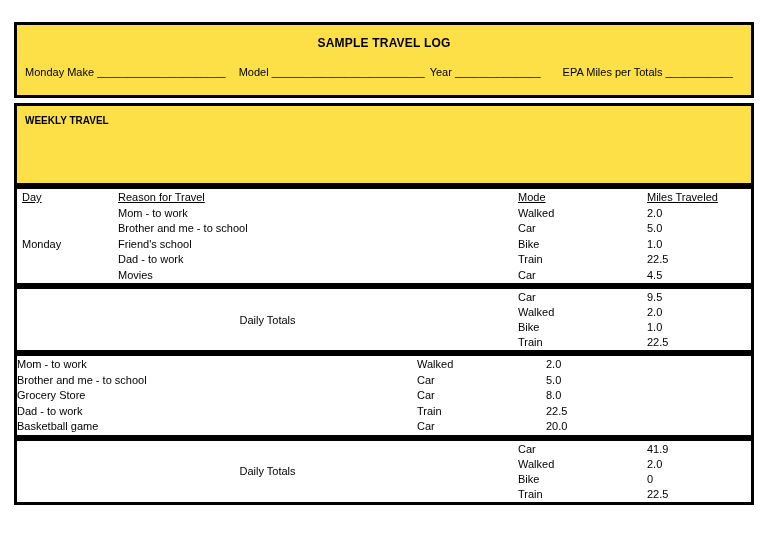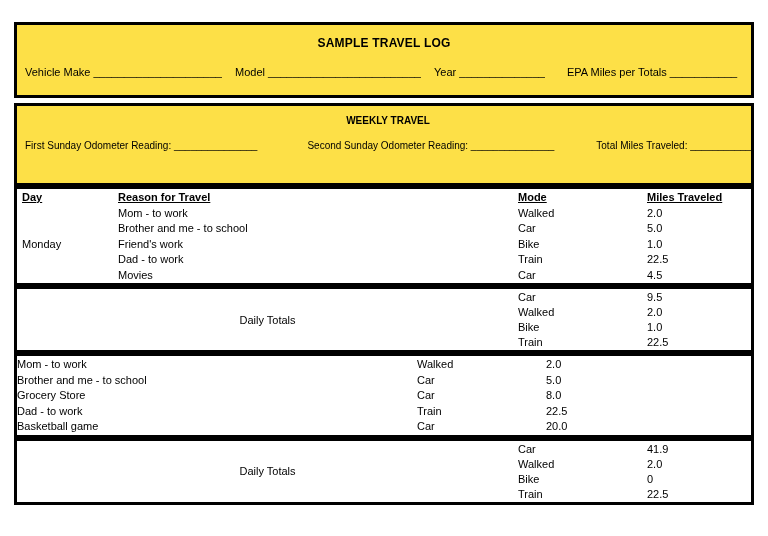--- a/index.html
+++ b/index.html
@@ -17,25 +17,25 @@
   .doc-title {
     margin-top: 11px; text-align: center;
     font-size: 12px; font-weight: bold; letter-spacing: .2px;
   }
   .vehicle-line {
     margin-top: 16px; padding-left: 8px;
     font-size: 11px; white-space: nowrap; display: flex;
   }
   .vehicle-line .vf { display: inline-block; }
   .vf.g1 { margin-right: 13px; }
-  .vf.g2 { margin-right: 13px; }
+  .vf.g2 { margin-right: 5px; }
   .vf.g3 { margin-right: 22px; }
 
   
-  .weekly-box { margin-top: 5px; height: 83px; padding: 9px 0 0 8px; text-align: center; }
+  .weekly-box { margin-top: 5px; height: 83px; padding: 9px 0 0 8px; }
   .weekly-heading { font-size: 10px; font-weight: bold; }
   .weekly-line { margin-top: 14px; font-size: 10px; white-space: nowrap; display: flex; }
   .wf.g1 { margin-right: 50px; }
   .wf.g2 { margin-right: 42px; }
 
   
   .daily-bar {
     margin-top: 3px; padding: 1px 0 1px 7px;
     font-size: 12px; font-weight: bold; line-height: 15px; letter-spacing: .2px;
   }
@@ -43,63 +43,58 @@
   
   .t-section { display: flex; border: 3px solid #000; width: 740px; background: #fff; }
   .t-section .col { display: flex; flex-direction: column; padding-top: 1px; }
   .col-day   { width: 101px; padding-left: 5px; }
   .col-reason{ width: 400px; }
   .col-mode  { width: 129px; }
   .col-miles { flex: 1; }
   .col-left  { width: 501px; display: flex; align-items: center; justify-content: center; }
   .tl { height: 15.5px; line-height: 15.5px; font-size: 11px; white-space: nowrap; }
   .sec-totals .tl { height: 15px; line-height: 15px; }
-  .hdr { font-weight: bold; text-decoration: underline; }
+  .hdr { font-weight: normal; text-decoration: underline; }
   .totals-label { font-size: 11px; }
 </style>
 </head>
 <body>
 
 <div class="page">
 
   <div class="box title-box">
     <div class="doc-title">SAMPLE TRAVEL LOG</div>
     <div class="vehicle-line">
-      <span class="vf g1"><span>Vehicle Make</span> <span>_____________________</span></span>
+      <span class="vf g1"><span>Monday Make</span> <span>_____________________</span></span>
       <span class="vf g2"><span>Model</span> <span>_________________________</span></span>
       <span class="vf g3"><span>Year</span> <span>______________</span></span>
       <span class="vf"><span>EPA Miles per Totals</span> <span>___________</span></span>
     </div>
   </div>
 
   <div class="box weekly-box">
     <div class="weekly-heading">WEEKLY TRAVEL</div>
-    <div class="weekly-line">
-      <span class="wf g1"><span>First Sunday Odometer Reading:</span> <span>_______________</span></span>
-      <span class="wf g2"><span>Second Sunday Odometer Reading:</span> <span>_______________</span></span>
-      <span class="wf"><span>Total Miles Traveled:</span> <span>___________</span></span>
-    </div>
   </div>
 
 
   <div id="daily-table">
       <div class="t-section sec-day">
         <div class="col col-day">
           <div class="tl hdr">Day</div>
           <div class="tl">&nbsp;</div>
           <div class="tl">&nbsp;</div>
           <div class="tl">Monday</div>
           <div class="tl">&nbsp;</div>
           <div class="tl">&nbsp;</div>
         </div>
         <div class="col col-reason">
           <div class="tl hdr">Reason for Travel</div>
           <div class="tl">Mom - to work</div>
           <div class="tl">Brother and me - to school</div>
-          <div class="tl">Friend's work</div>
+          <div class="tl">Friend's school</div>
           <div class="tl">Dad - to work</div>
           <div class="tl">Movies</div>
         </div>
         <div class="col col-mode">
           <div class="tl hdr">Mode</div>
           <div class="tl">Walked</div>
           <div class="tl">Car</div>
           <div class="tl">Bike</div>
           <div class="tl">Train</div>
           <div class="tl">Car</div>

